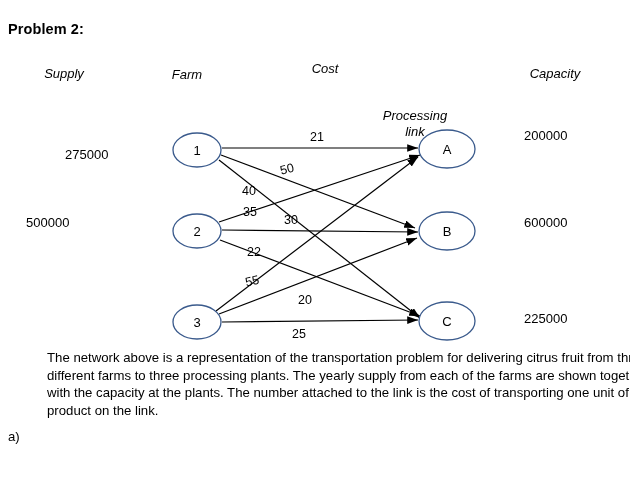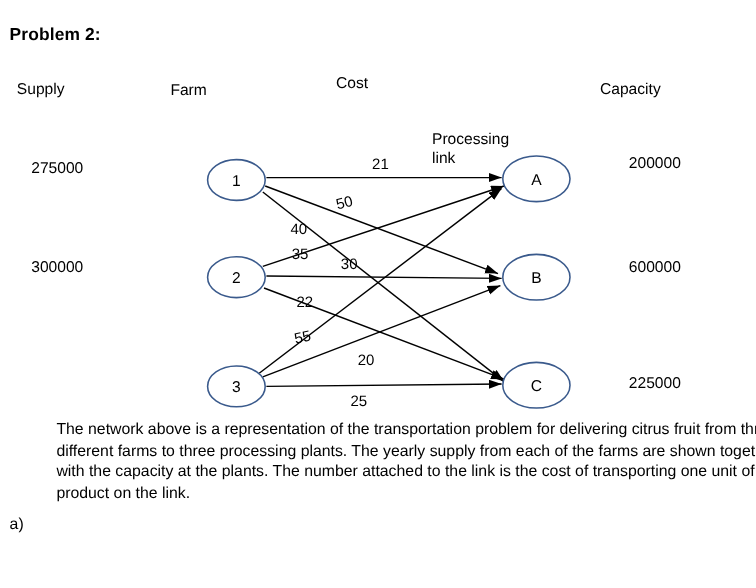--- a/index.html
+++ b/index.html
@@ -25,37 +25,39 @@
     left: 8px;
     top: 8px;
     font-size: 14.5px;
     font-weight: bold;
     letter-spacing: 0.1px;
     margin-top: 13px;
   }
   .col-head {
     position: absolute;
     font-size: 13px;
+    text-align: center;
     line-height: 16px;
+    font-style: italic;
   }
   .head-supply { left: 14px;  top: 66px; width: 100px; }
   .head-farm   { left: 142px; top: 67px; width: 90px; }
   .head-cost   { left: 280px; top: 61px; width: 90px; }
   .head-plant  { left: 360px; top: 60px; width: 110px; margin-top: 48px; }
   .head-cap    { left: 500px; top: 66px; width: 110px; }
 
   .side-val {
     position: absolute;
     font-size: 13px;
     text-align: left;
   }
   .supply-val { left: 26px; width: 110px; }
   .cap-val    { left: 524px; width: 110px; }
 
-  .s1 { top: 132px; }
+  .s1 { top: 147px; margin-left: 39px; }
   .s2 { top: 215px; }
   .s3 { top: 311px; }
 
   .c1 { top: 128px; }
   .c2 { top: 215px; }
   .c3 { top: 311px; }
 
   #diagram {
     position: absolute;
     left: 0;
@@ -110,21 +112,21 @@
   <div class="col-head head-supply">Supply</div>
   <div class="col-head head-farm">Farm</div>
   <div class="col-head head-cost">Cost</div>
   <div class="col-head head-plant">
     <span>Processing</span><br>
     <span>link</span>
   </div>
   <div class="col-head head-cap">Capacity</div>
 
   <div class="side-val supply-val s1">275000</div>
-  <div class="side-val supply-val s2">300000</div>
+  <div class="side-val supply-val s2">500000</div>
 
   <div class="side-val cap-val c1">200000</div>
   <div class="side-val cap-val c2">600000</div>
   <div class="side-val cap-val c3">225000</div>
 
   <svg id="diagram" width="630" height="350" viewBox="0 0 630 350">
     <defs>
       <marker id="arrow" markerWidth="10" markerHeight="10" refX="9" refY="3.2" orient="auto" markerUnits="strokeWidth">
         <path d="M0,0 L9,3.2 L0,6.4 z" fill="#000000"></path>
       </marker>

